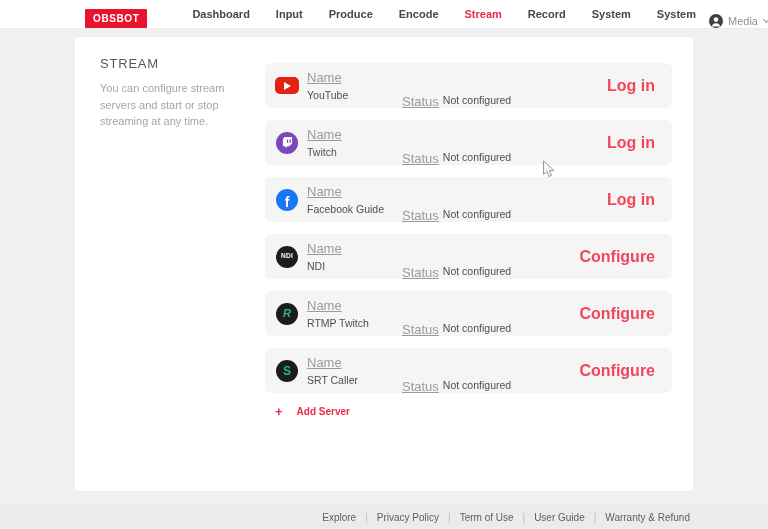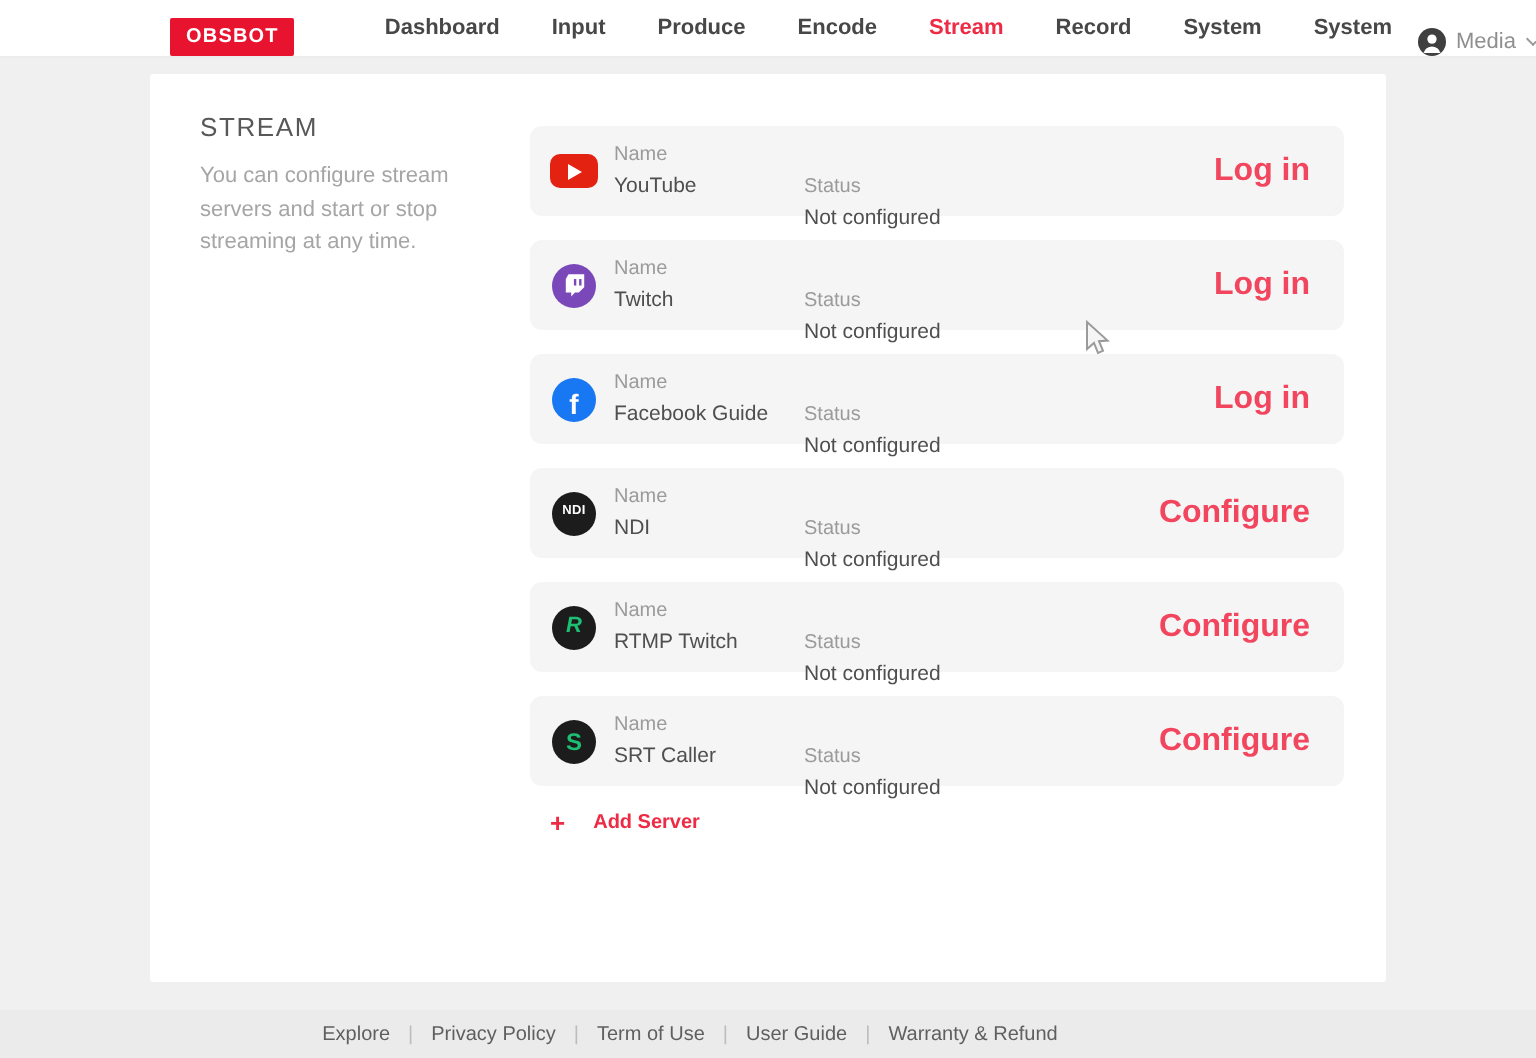--- a/index.html
+++ b/index.html
@@ -64,37 +64,37 @@
   .facebook-icon .icon-core { background:#1877f2; }
   .ndi-icon .icon-core, .rtmp-icon .icon-core, .srt-icon .icon-core { background:#1c1c1c; }
   .tw-svg { display:none; }
   .twitch-icon .tw-svg { display:block; }
   .badge { color:#fff; font-weight:bold; line-height:1; }
   .facebook-icon .badge { font-size:14px; margin-top:4px; }
   .ndi-icon .badge { font-size:6.5px; letter-spacing:.2px; }
   .rtmp-icon .badge { color:#1dbf73; font-size:11px; font-style:italic; }
   .srt-icon .badge { color:#1dbf73; font-size:12px; }
   .col-name { margin-left:7px; width:95px; display:flex; flex-direction:column; gap:4px; }
-  .col-status { width:150px; display:flex; flex-direction:column; gap:4px;margin-top:32px; }
-  .field-label { font-size:10px; color:#9b9b9b; }
+  .col-status { width:150px; display:flex; flex-direction:row; gap:4px;margin-top:32px; }
+  .field-label { font-size:13px; color:#9b9b9b;text-decoration:underline; }
   .field-value { font-size:10.5px; color:#4f4f4f; }
   .row-action {
     margin-left:auto; margin-right:17px; font-size:16px; font-weight:bold;
     color:#f2455e; cursor:pointer; white-space:nowrap;
   }
   .add-server {
     margin-top:8px; margin-left:10px; display:flex; align-items:center; gap:14px;
     color:#ed2b44; cursor:pointer; width:fit-content;
   }
   .plus-icon { font-size:13px; font-weight:bold; line-height:1; }
   .add-label { font-size:10px; font-weight:bold; }
   
   .footer {
     position:absolute; left:0; bottom:0; width:768px; height:24px; background:#ebebeb;
-    display:flex; align-items:center; justify-content:center; padding-right:78px;
+    display:flex; align-items:center; justify-content:flex-end; padding-right:78px;
   }
   .f-link { font-size:10px; color:#5f5f5f; cursor:pointer; white-space:nowrap; }
   .sep { font-size:10px; color:#bdbdbd; margin:0 9px; }
   .footer .sep:first-child { display:none; }
   
   .mouse-cursor { position:absolute; left:542px; top:160px; pointer-events:none; }
 </style>
 </head>
 <body>
 

